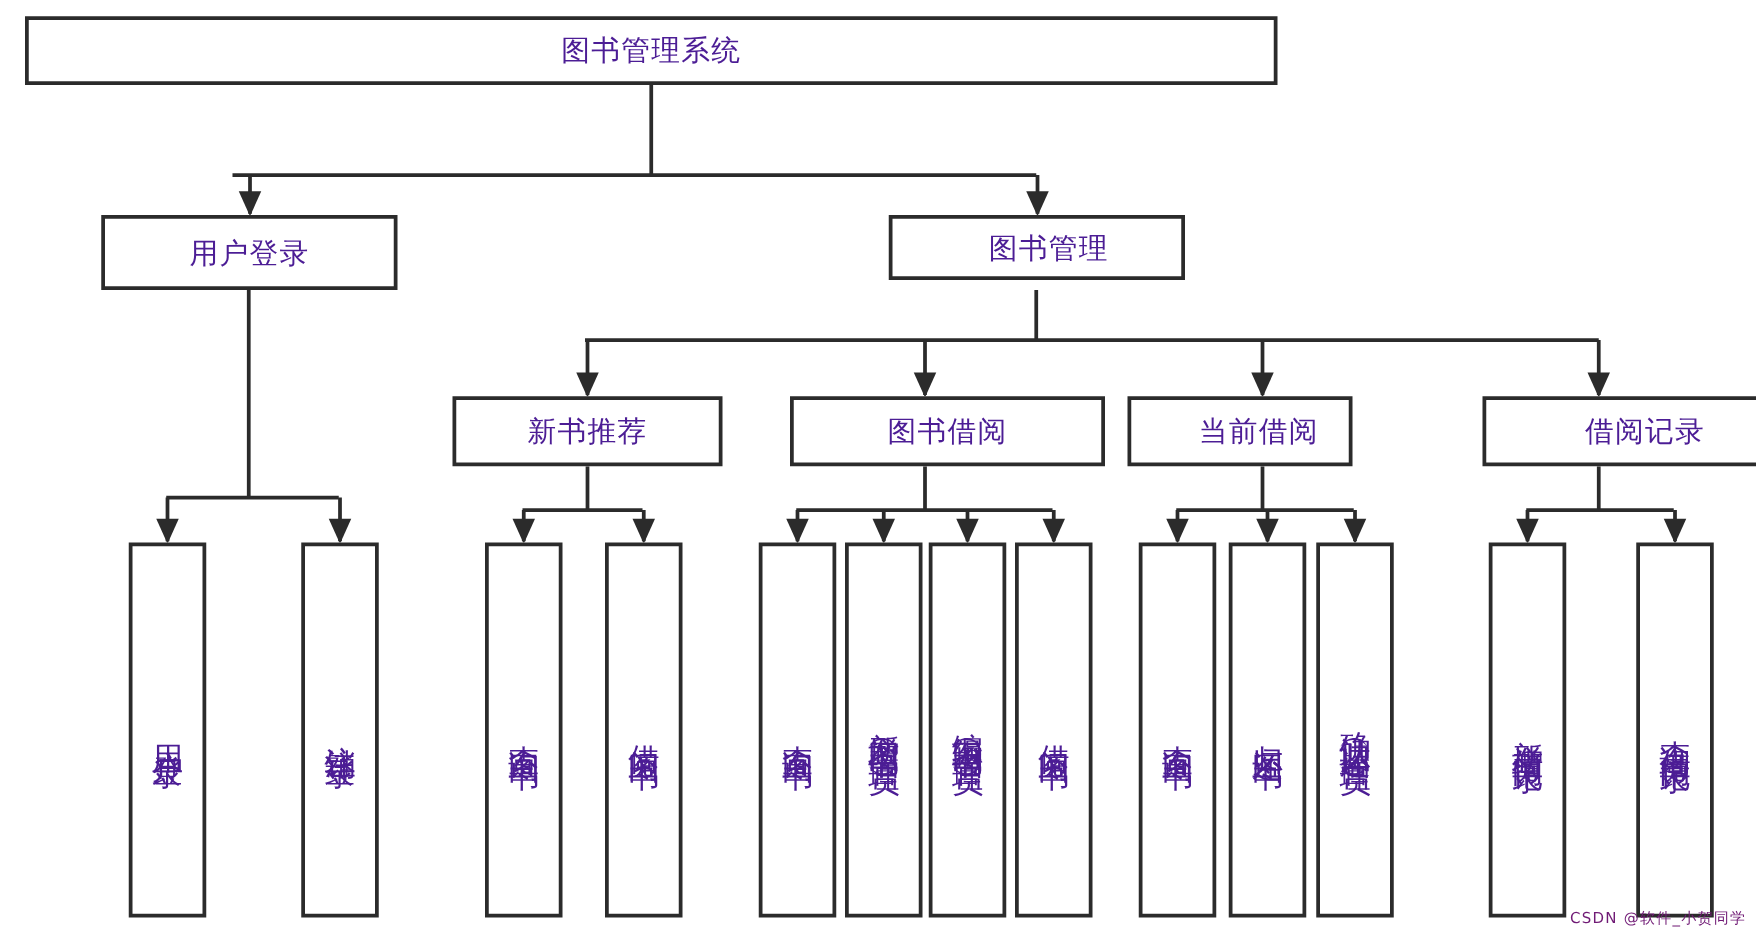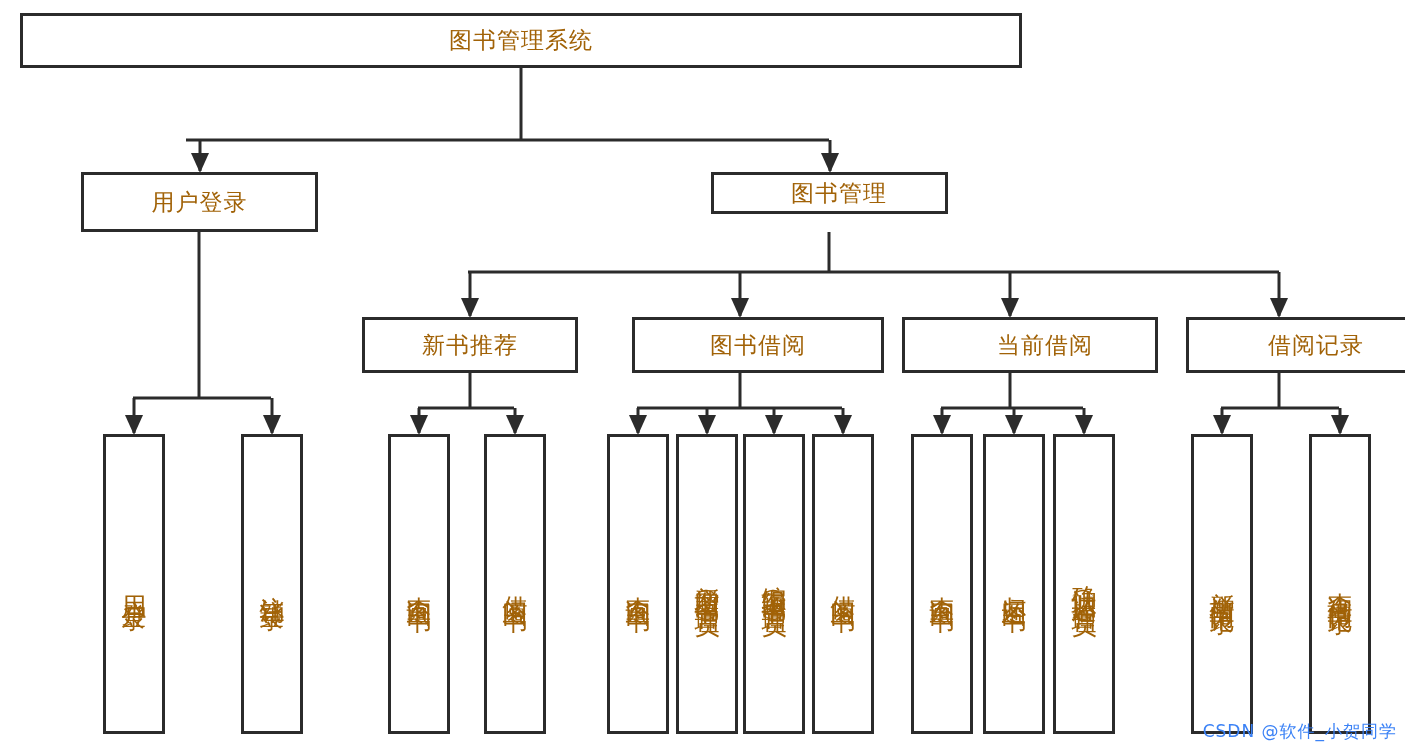--- a/index.html
+++ b/index.html
@@ -26,21 +26,21 @@
     pointer-events: none;
   }
   .node {
     position: absolute;
     box-sizing: border-box;
     background: #ffffff;
     border: 3px solid #2b2b2b;
     display: flex;
     align-items: center;
     justify-content: center;
-    color: #a16207;
+    color: #4c1d95;
   }
   .node.h {
     font-size: 23px;
     letter-spacing: 1px;
   }
   .node.v {
     font-size: 25px;
   }
   .node.v .vlabel {
     writing-mode: vertical-rl;
@@ -49,22 +49,22 @@
     line-height: 1;
     white-space: nowrap;
   }
   .node.h .hlabel {
     white-space: nowrap;
   }
   #watermark {
     position: absolute;
     right: 8px;
     bottom: 4px;
-    font-size: 17px;
-    color: #3b82f6;
+    font-size: 12px;
+    color: #701a75;
     letter-spacing: 1px;
     white-space: nowrap;
     margin-left: 15px;
   }
 </style>
 </head>
 <body>
 
 <div id="canvas">
   <svg class="edges" viewBox="0 0 1405 747" xmlns="http://www.w3.org/2000/svg">
@@ -121,30 +121,30 @@
       <line x1="1340" y1="408" x2="1340" y2="433" stroke="#2b2b2b" stroke-width="3"></line>
       <polygon points="1331,415 1349,415 1340,435" fill="#2b2b2b"></polygon>
     </svg>
   <div id="nodes-layer">
       <div class="node h" style="left: 20px; top: 13px; width: 1002px; height: 55px;">
         <span class="hlabel">图书管理系统</span>
       </div>
       <div class="node h" style="left: 81px; top: 172px; width: 237px; height: 60px;">
         <span class="hlabel">用户登录</span>
       </div>
-      <div class="node h" style="left: 711px; top: 172px; width: 237px; height: 42px; padding-left: 19px;">
+      <div class="node h" style="left: 711px; top: 172px; width: 237px; height: 52px; padding-left: 19px;">
         <span class="hlabel">图书管理</span>
       </div>
       <div class="node h" style="left: 362px; top: 317px; width: 216px; height: 56px; font-family: Liberation Serif, serif;">
         <span class="hlabel">新书推荐</span>
       </div>
       <div class="node h" style="left: 632px; top: 317px; width: 252px; height: 56px;">
         <span class="hlabel">图书借阅</span>
       </div>
-      <div class="node h" style="left: 902px; top: 317px; width: 256px; height: 56px; padding-left: 30px;">
+      <div class="node h" style="left: 902px; top: 317px; width: 180px; height: 56px; padding-left: 30px;">
         <span class="hlabel">当前借阅</span>
       </div>
       <div class="node h" style="left: 1170px; top: 317px; width: 260px; height: 56px; margin-left: 16px;">
         <span class="hlabel">借阅记录</span>
       </div>
       <div class="node v" style="left: 103px; top: 434px; width: 62px; height: 300px;">
         <span class="vlabel">用户登录</span>
       </div>
       <div class="node v" style="left: 241px; top: 434px; width: 62px; height: 300px;">
         <span class="vlabel">注销登录</span>

